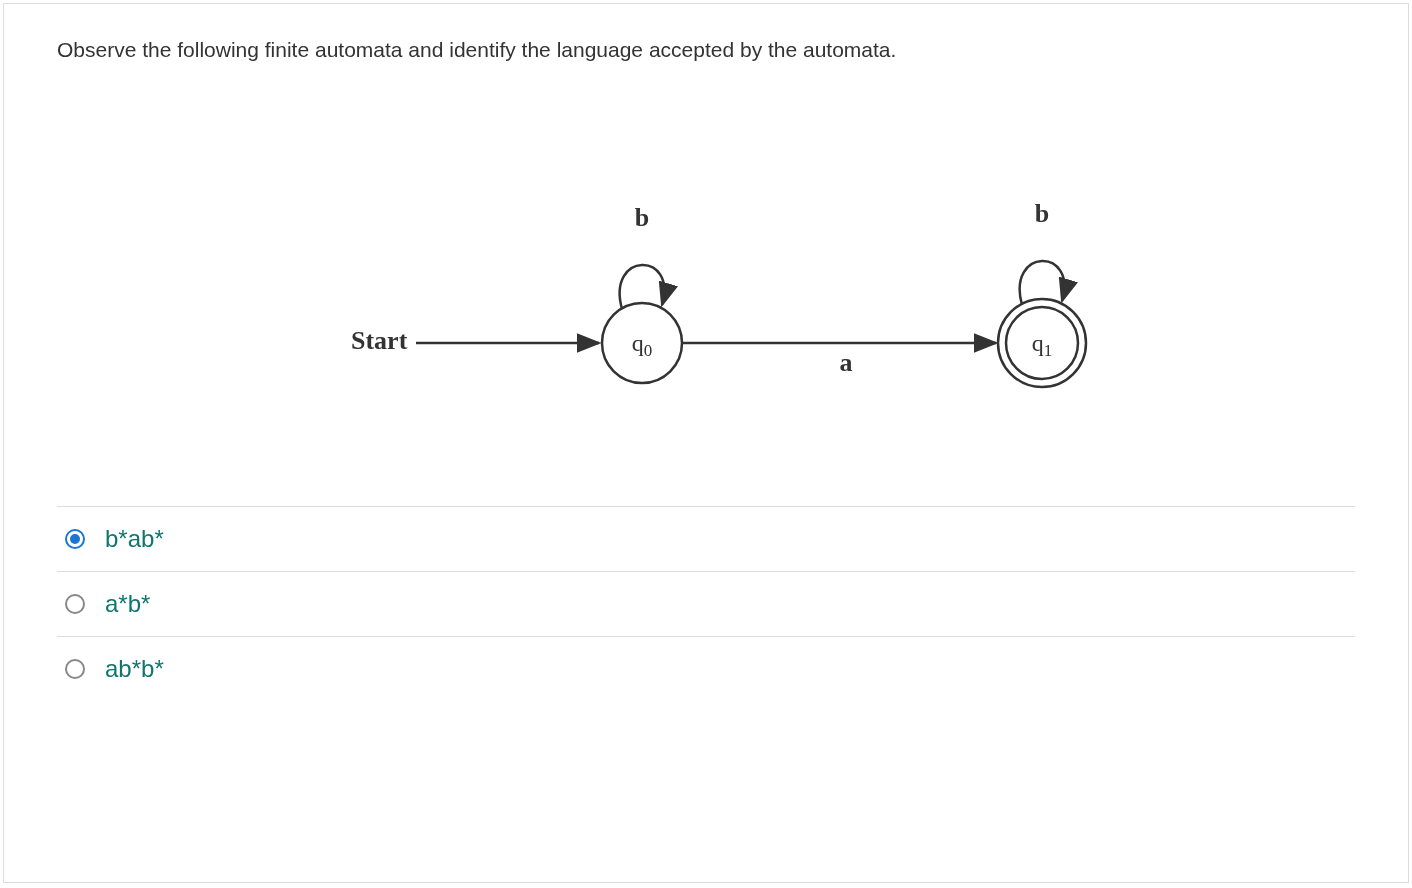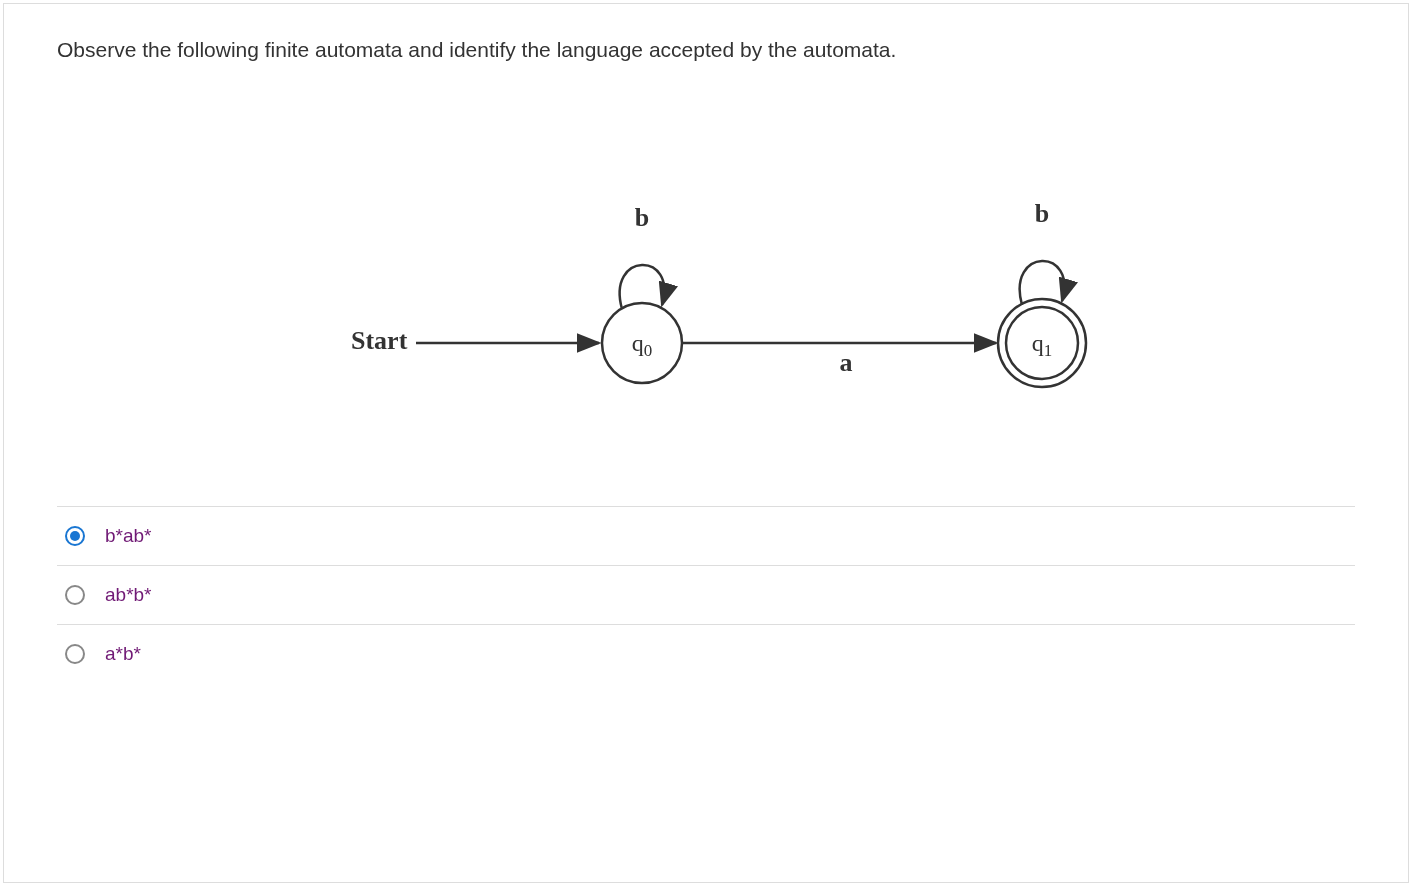--- a/index.html
+++ b/index.html
@@ -86,22 +86,22 @@
       width: 10px;
       height: 10px;
       background: #1976d2;
       border-radius: 50%;
       display: none;
     }
     .radio.selected .radio-inner {
       display: block;
     }
     .option-label {
-      font-size: 19px;
-      color: #701a75;
+      font-size: 24px;
+      color: #0f766e;
     }
   </style>
 </head>
 <body>
 
 <div class="container">
   <div class="question-text">Observe the following finite automata and identify the language accepted by the automata.</div>
 
   <div class="diagram-area">
     <svg class="diagram-svg" viewBox="0 0 820 260">
@@ -141,22 +141,22 @@
     <div class="option-row">
       <div class="radio selected">
         <div class="radio-inner"></div>
       </div>
       <span class="option-label">b*ab*</span>
     </div>
     <div class="option-row">
       <div class="radio">
         
       </div>
-      <span class="option-label">ab*b*</span>
+      <span class="option-label">a*b*</span>
     </div>
     <div class="option-row">
       <div class="radio">
         
       </div>
-      <span class="option-label">a*b*</span>
+      <span class="option-label">ab*b*</span>
     </div>
   </div>
 </div>
 
 </body></html>

